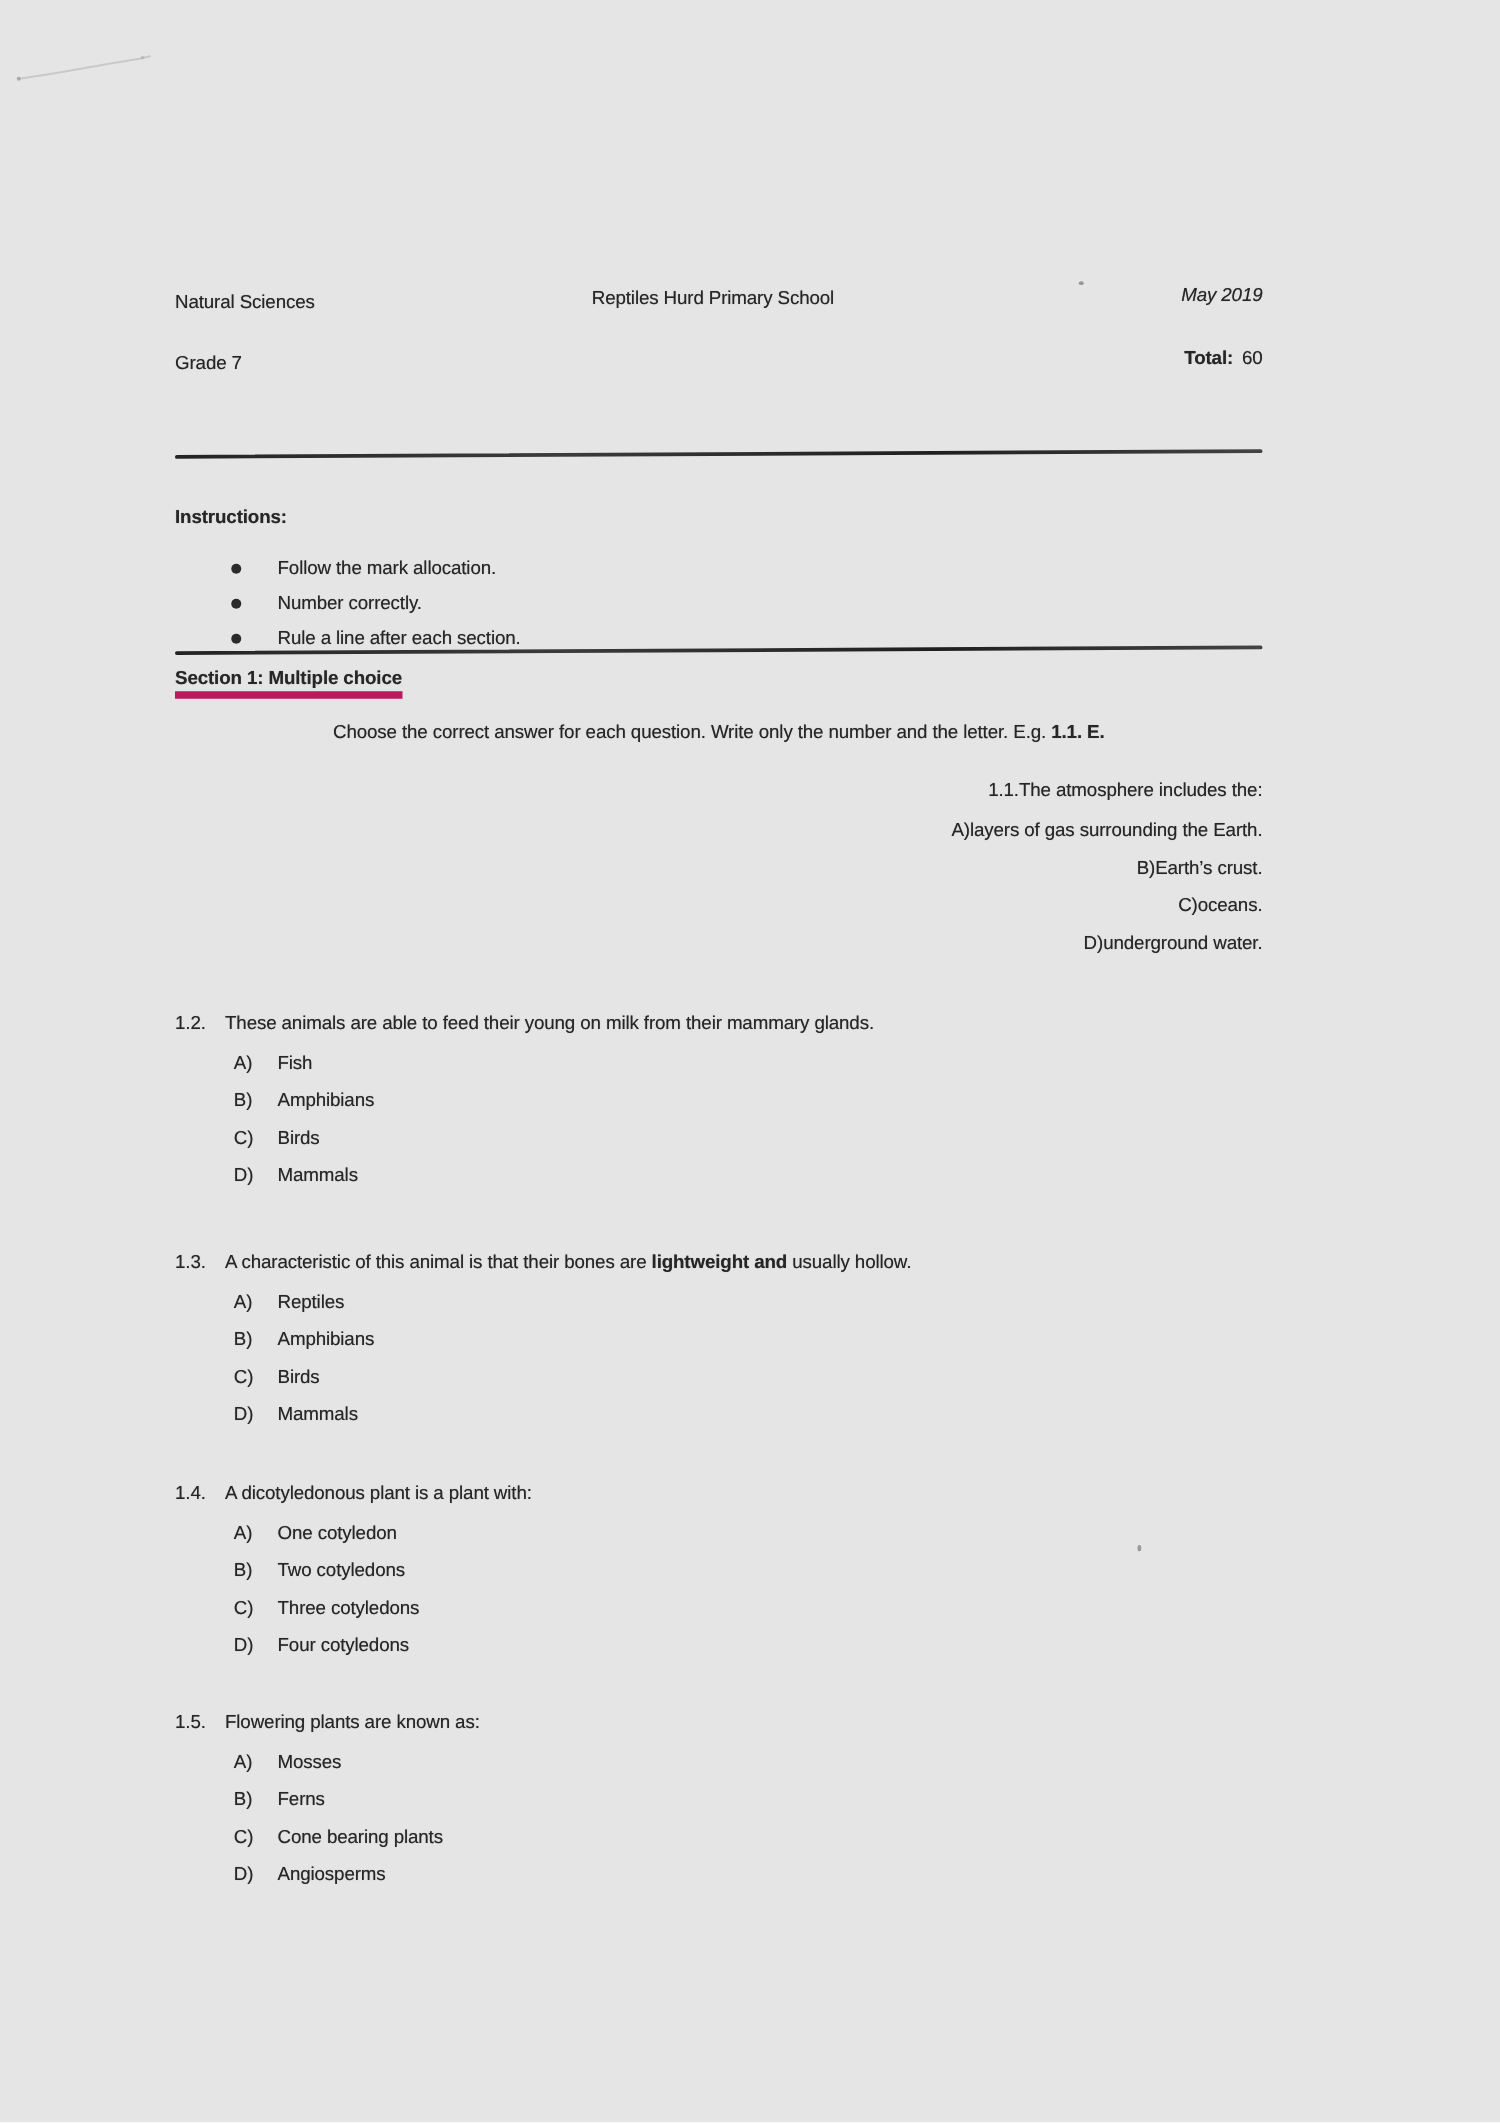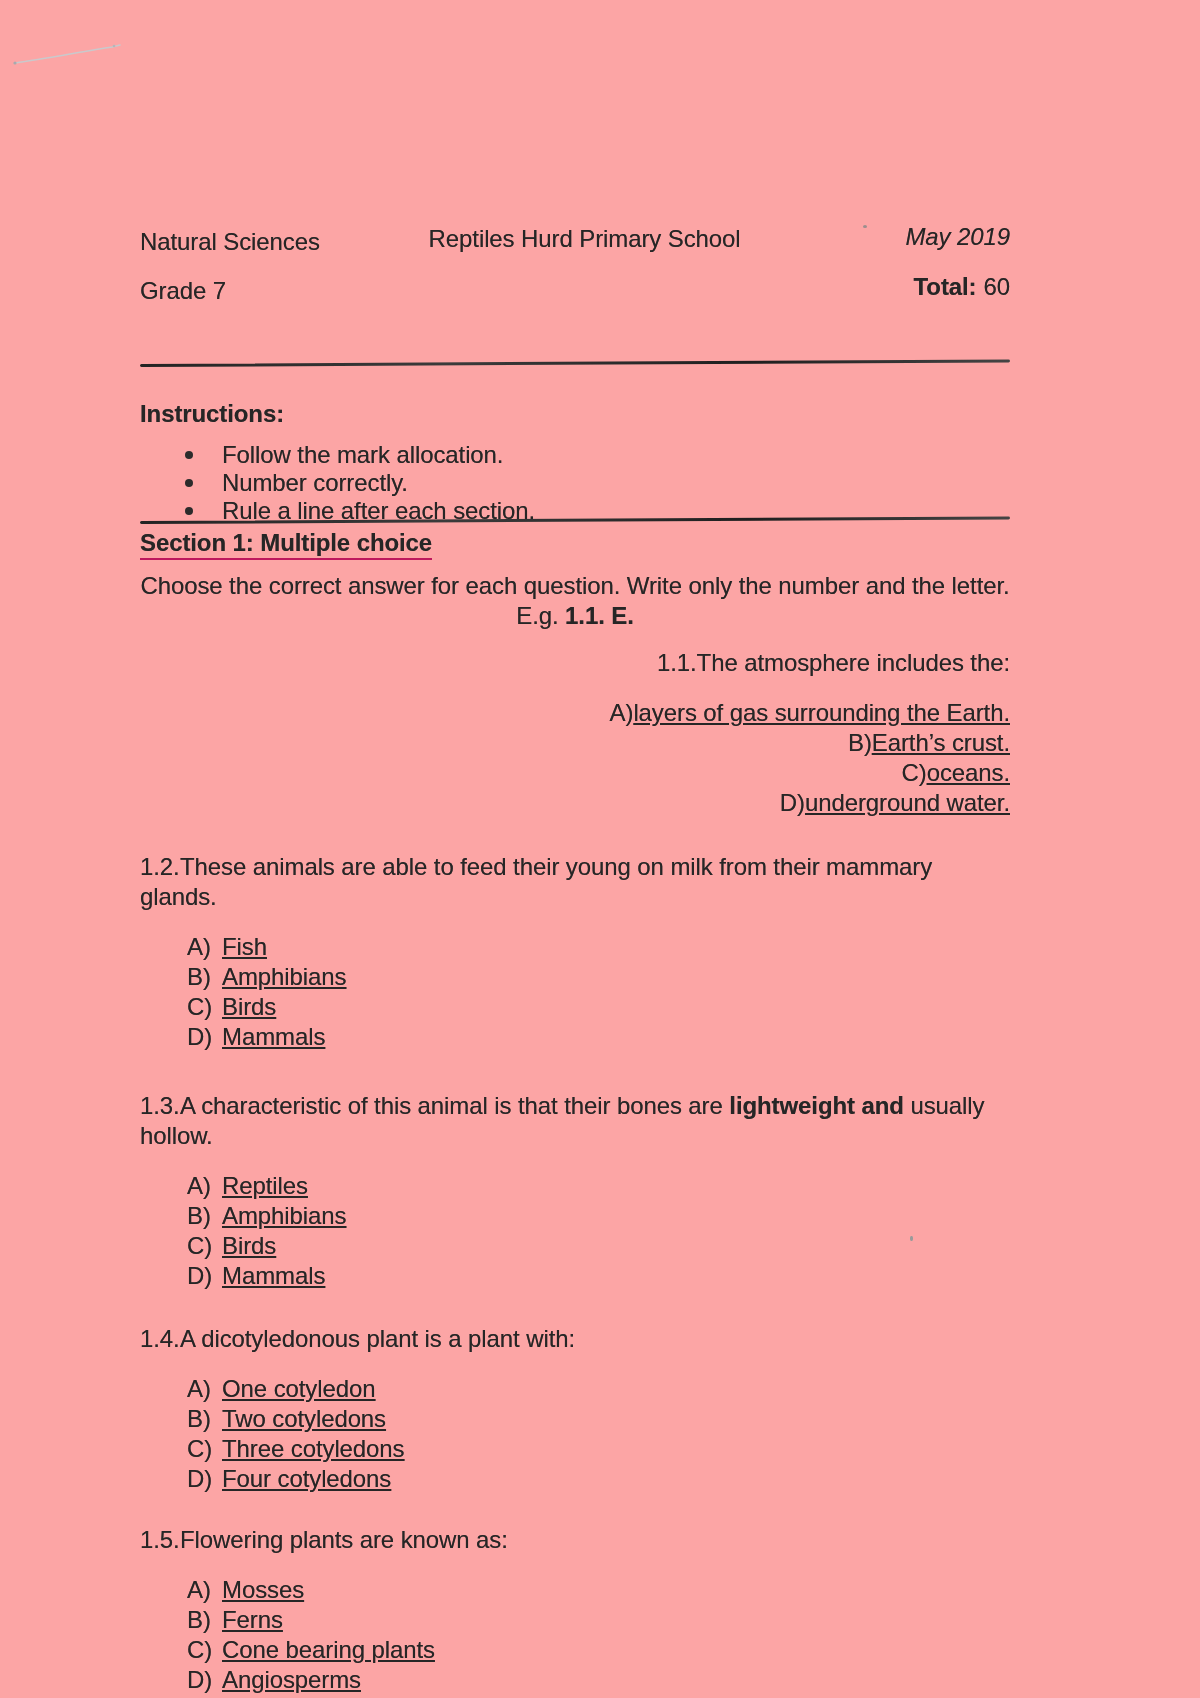--- a/index.html
+++ b/index.html
@@ -1,22 +1,22 @@
 <!DOCTYPE html>
 <html><head>
 <meta charset="utf-8">
 <style>
   html,body { margin:0; padding:0; background:#ffffff; }
   .paper {
     position: relative;
     width: 1200px;
     height: 1698px;
-    background: #fca5a5;
+    background: #e5e5e5;
     font-family: "Liberation Sans", "DejaVu Sans", sans-serif;
-    font-size: 24px;
+    font-size: 15px;
     color: #262626;
     letter-spacing: -0.1px;
     text-shadow: 0 0 0.6px rgba(38,38,38,0.55);
     filter: blur(0.24px);
     overflow: hidden;
   }
   .content { padding: 0 190px 0 140px; }
 
   
   .hrow1 { padding-top: 222px; display: flex; align-items: flex-start; line-height: 30px; }
@@ -34,28 +34,28 @@
   .rule2 { margin-top: -4px; }
 
   
   .instructions-title { margin-top: 32px; font-weight: bold; line-height: 30px; }
   .bullets { margin: 12px 0 0 0; padding: 0; }
   .bullets li { list-style: none; position: relative; padding-left: 82px; line-height: 28px; }
   .bullets li::before { content: ""; position: absolute; left: 45px; top: 10px; width: 8px; height: 8px; border-radius: 50%; background: #2b2b2b; }
 
   
   .section-title { margin-top: 5px; line-height: 28px; }
-  .section-title span { font-weight: bold; border-bottom: 2px solid #be185d; padding-bottom: 2px; }
+  .section-title span { font-weight: bold; border-bottom: 6px solid #be185d; padding-bottom: 2px; }
   .intro { margin-top: 14px; line-height: 30px; text-align: center; }
   .b { font-weight: bold; }
 
   
   .q { line-height: 30px; }
   .q .qline .q-num { display: inline-block; width: 40px; }
-  .q .opts { margin-top: 20px; padding-left: 47px; text-decoration: underline; }
+  .q .opts { margin-top: 2px; padding-left: 47px; }
   .q .opt-letter { display: inline-block; width: 35px; }
   .q1 { margin-top: 17px; text-align: right; }
   .q2 { margin-top: 34px; }
   .q3 { margin-top: 39px; }
   .q4 { margin-top: 33px; }
   .q5 { margin-top: 31px; }
 
   
   .pencil-mark { position: absolute; left: 10px; top: 40px; }
   .speck1 { position: absolute; left: 863px; top: 225px; width: 4px; height: 3px; background: #8a8a8a; border-radius: 50%; opacity: .85; }

